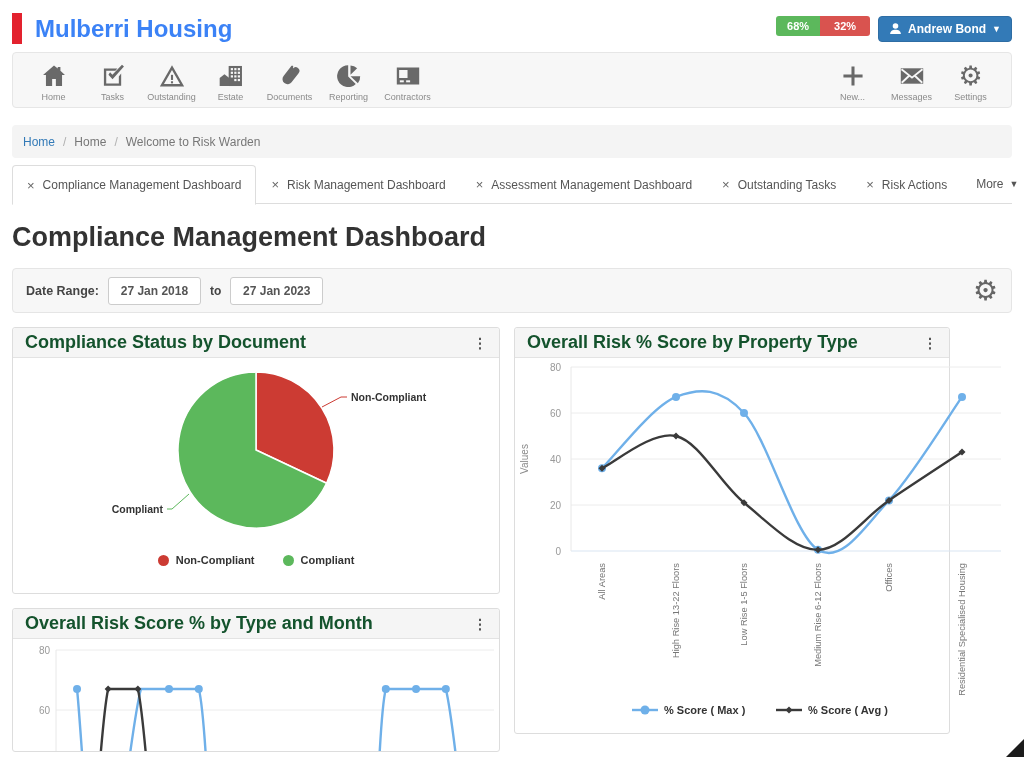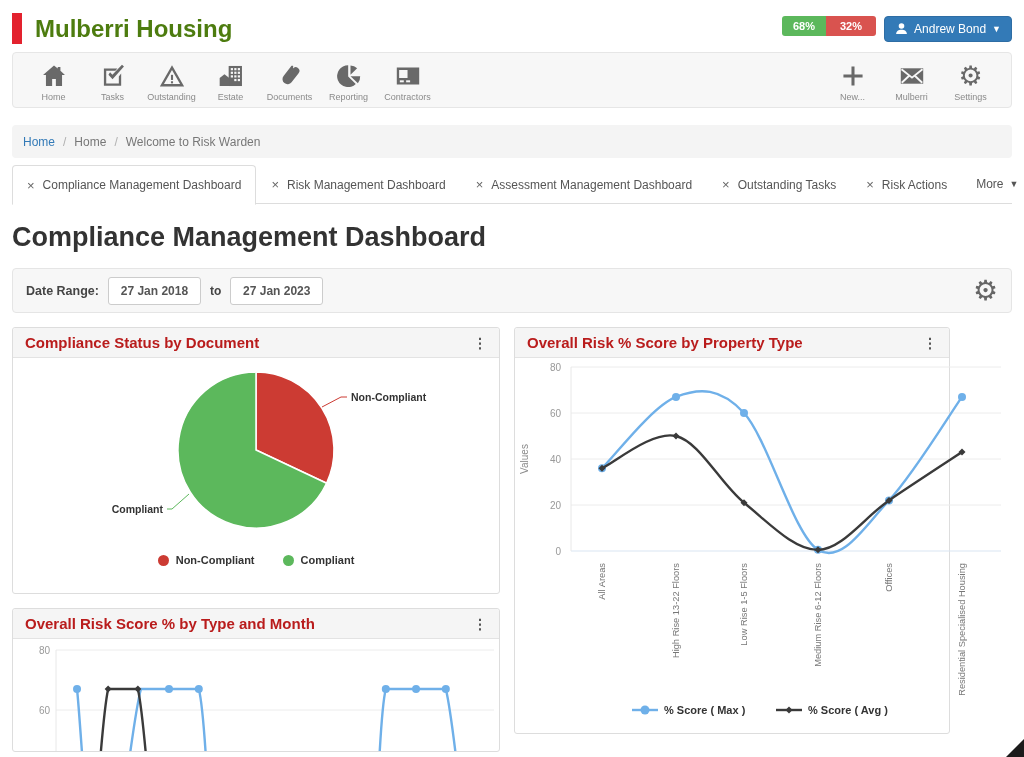--- a/index.html
+++ b/index.html
@@ -4,27 +4,27 @@
 <style>
   html,body{margin:0;padding:0}
   body{width:1024px;height:757px;overflow:hidden;position:relative;background:#fff;
        font-family:"Liberation Sans",sans-serif;color:#333}
   svg text{font-family:"Liberation Sans",sans-serif}
 
   
   .app-header{display:flex;align-items:center;padding:13px 12px 5px}
   .brand{display:flex;align-items:center;gap:13px}
   .brand-bar{width:10px;height:31px;background:#e3222e}
-  .brand-title{font-size:24px;font-weight:bold;color:#4d7c0f;margin:0}
+  .brand-title{font-size:24px;font-weight:bold;color:#3b82f6;margin:0}
   .header-right{margin-left:auto;display:flex;align-items:flex-start;gap:8px}
   .ratio-pill{display:flex;font-size:11px;font-weight:bold;color:#fff;border-radius:3px;overflow:hidden;cursor:pointer}
   .pill-green{background:#5cb85c;padding:4px 11px}
   .pill-red{background:#d9534f;padding:4px 14px}
   .user-btn{display:flex;align-items:center;gap:6px;background:#337ab7;border:1px solid #2e6da4;color:#fff;
-            font-size:12px;font-weight:normal;border-radius:4px;padding:5px 10px;font-family:inherit;cursor:pointer}
+            font-size:12px;font-weight:bold;border-radius:4px;padding:5px 10px;font-family:inherit;cursor:pointer}
   .user-caret{font-size:9px}
 
   
   .toolbar{margin:3px 12px 0;background:#f7f7f7;border:1px solid #e6e6e6;border-radius:4px;
            display:flex;padding:9px 12px 5px}
   .tb-item{width:57px;display:flex;flex-direction:column;align-items:center;gap:2px;cursor:pointer}
   .tb-ico{height:28px;display:flex;align-items:flex-end;justify-content:center}
   .tb-ico svg{width:28px;height:28px;fill:#696969}
   .tb-ico .glyph{font-size:27px;line-height:28px;color:#696969}
   .tb-label{font-size:9px;color:#8a8a8a}
@@ -57,21 +57,21 @@
   .filter-gear{margin-left:auto;font-size:28px;color:#666;line-height:1;cursor:pointer}
 
   
   .grid{margin:14px 12px 0;display:flex;gap:14px;align-items:flex-start}
   .col-left{width:488px;flex:none}
   .col-right{width:436px;flex:none}
   .card{background:#fff;border:1px solid #ddd;border-radius:3px}
   .card+.card{margin-top:14px}
   .card-head{height:29px;background:#f5f5f5;border-bottom:1px solid #e3e3e3;display:flex;align-items:center;
              justify-content:space-between;padding:0 12px;border-radius:3px 3px 0 0}
-  .card-title{font-size:15px;font-weight:bold;color:#b91c1c}
+  .card-title{font-size:18px;font-weight:bold;color:#14532d}
   .kebab{color:#555;font-size:14px;font-weight:bold;cursor:pointer;line-height:1}
   .pie-legend{display:flex;justify-content:center;gap:28px;margin-top:2px;font-size:11px;font-weight:bold;color:#333}
   .pl-item{display:flex;align-items:center;gap:7px}
   .pl-dot{width:11px;height:11px;border-radius:50%}
 
   .cursor-br{position:absolute;right:0;bottom:0;width:18px;height:18px}
 </style>
 </head>
 <body>
 
@@ -198,21 +198,21 @@
       <div class="tb-item">
         <span class="tb-ico">
           <svg viewBox="0 0 24 24">
             <path d="M2.4 5.4h19.2v13.2H2.4z"></path>
             <g stroke="#f7f7f7" stroke-width="1.6" fill="none">
               <path d="M3 6.2l9 7.2 9-7.2"></path>
               <path d="M3.2 17.8l6.6-6.2M20.8 17.8l-6.6-6.2"></path>
             </g>
           </svg>
         </span>
-                 <span class="tb-label">Mulberri</span>
+                 <span class="tb-label">Messages</span>
       </div>
       <div class="tb-item">
         <span class="tb-ico">
           <span class="glyph">⚙</span>
         </span>
                  <span class="tb-label">Settings</span>
       </div>
     </div>
 </nav>
 

